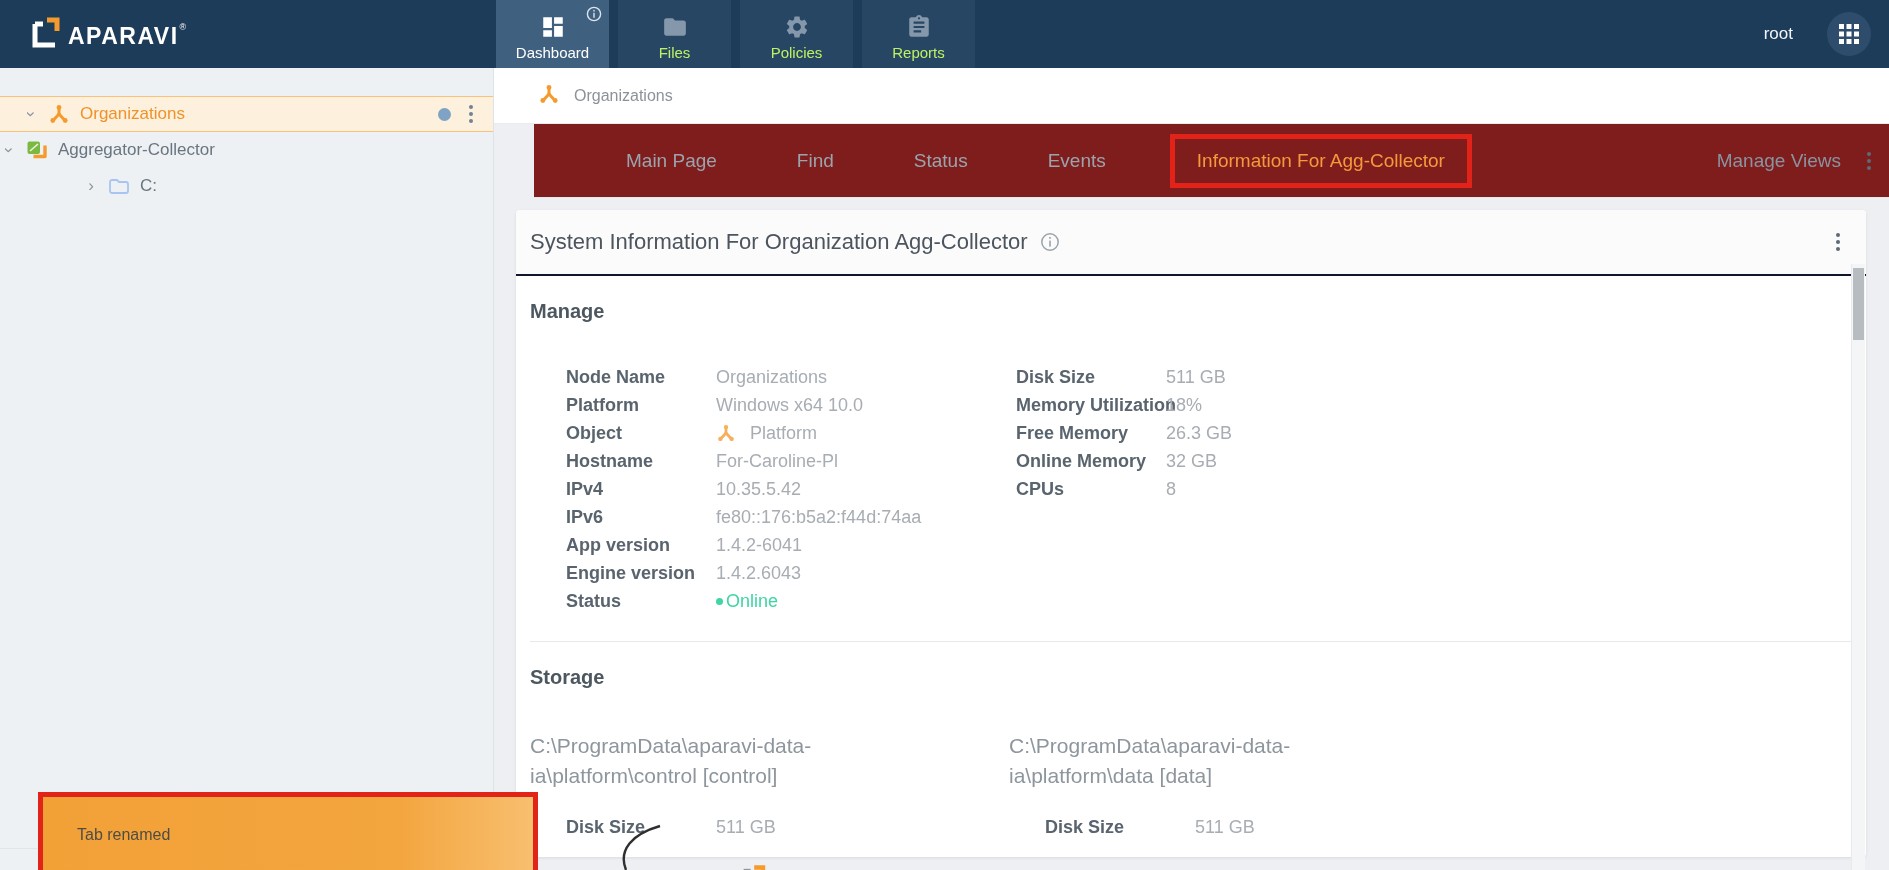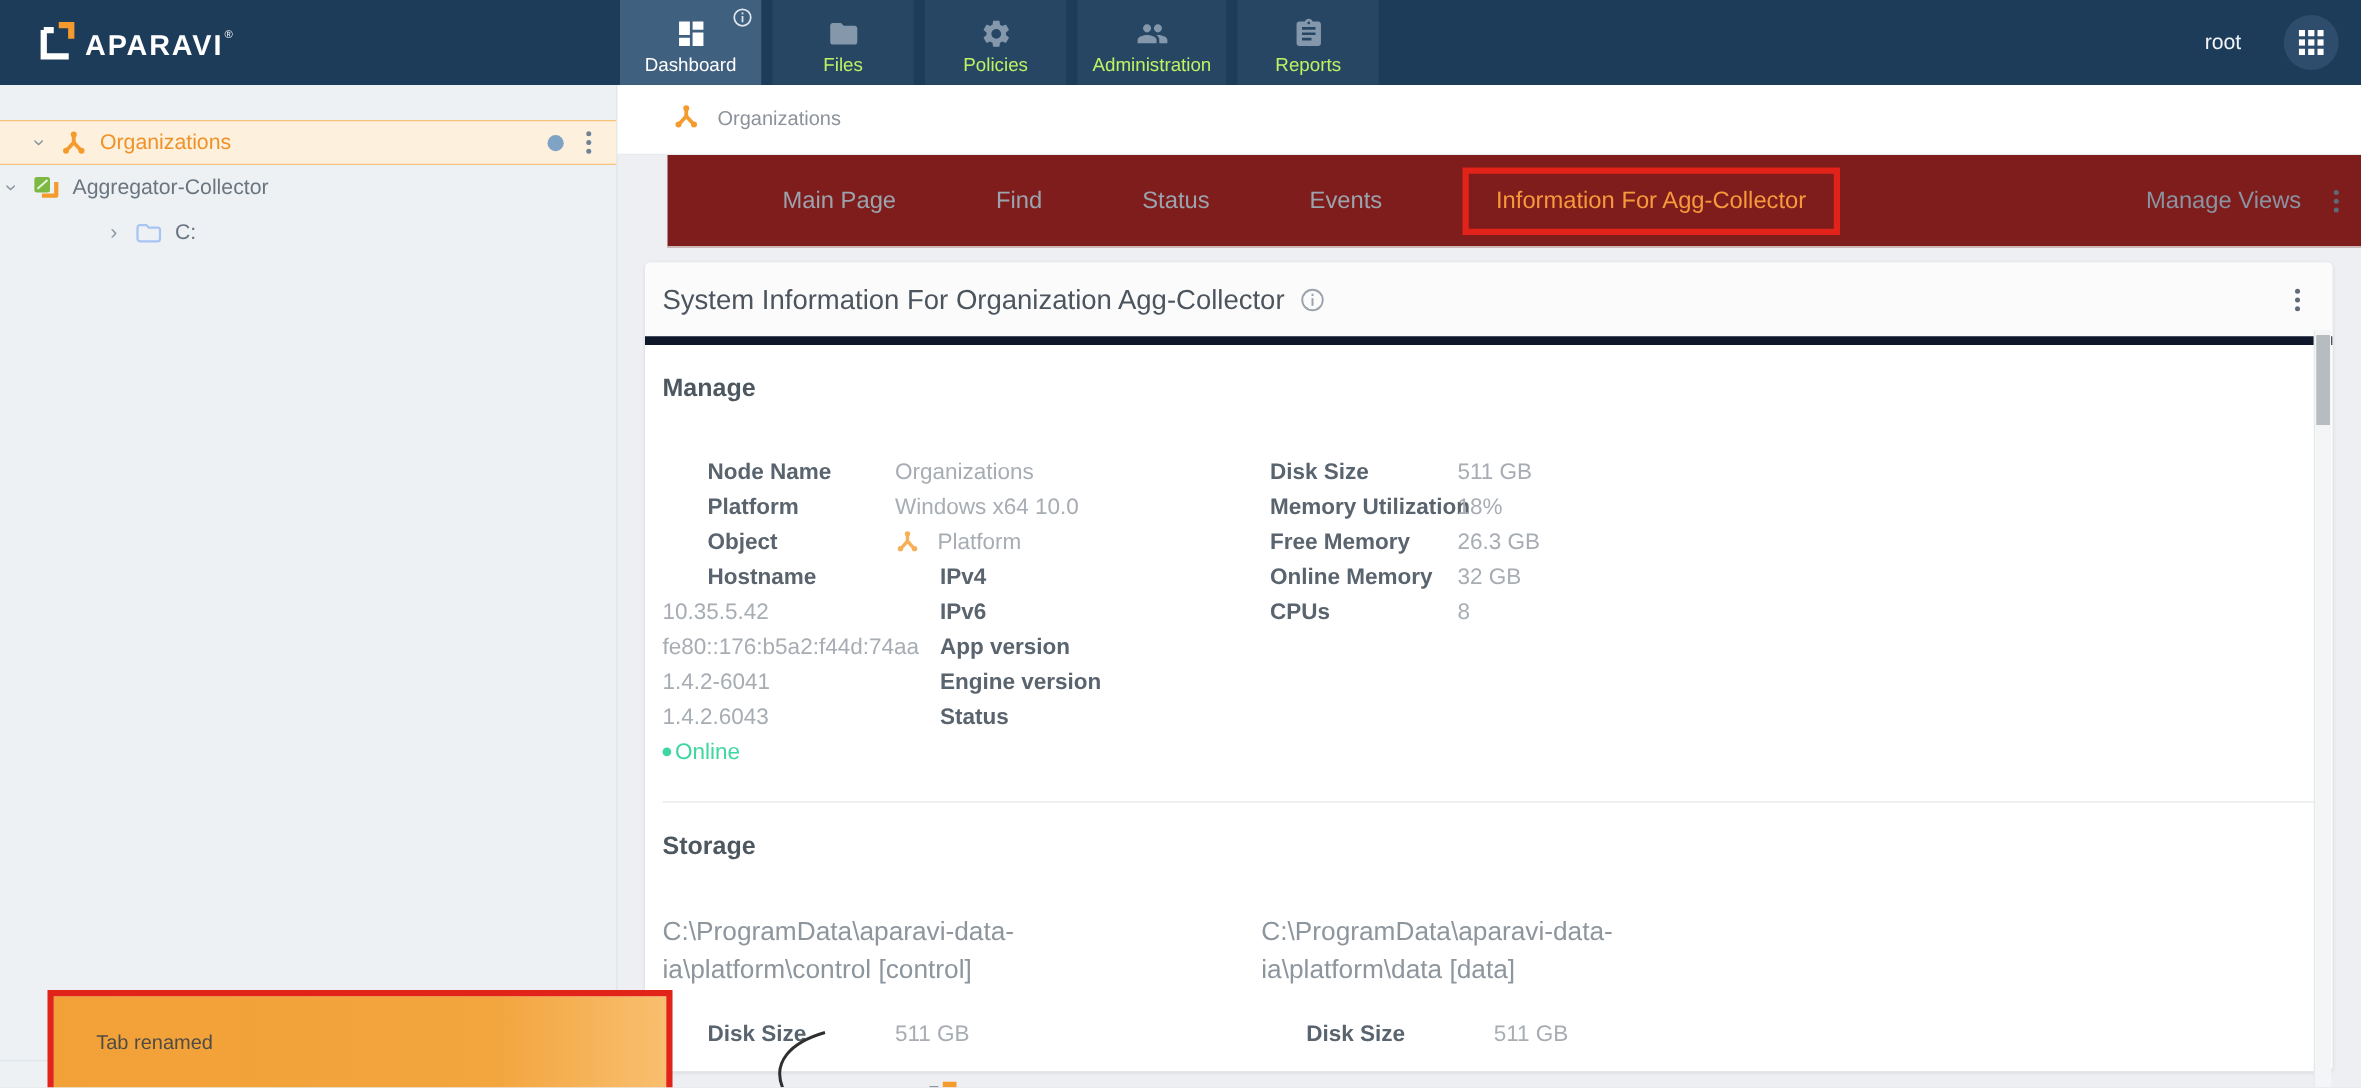--- a/index.html
+++ b/index.html
@@ -86,21 +86,21 @@
   .tabs-kebab { margin-left:22px; }
   .tabs-kebab i, .card-kebab i { background:#5e6a76; }
 
   .scroll-area { position:absolute; top:130px; left:0; right:0; bottom:0; overflow:hidden; }
 
   .card {
     margin:12px 23px 0 22px; background:#ffffff; border-radius:4px;
     box-shadow:0 1px 3px rgba(40,50,60,0.10); overflow:hidden;
   }
   .card-header {
-    height:66px; background:#fbfbfc; border-bottom:7px solid #0f172a;
+    height:66px; background:#fbfbfc; border-bottom:2px solid #0f172a;
     display:flex; align-items:center; padding:0 22px 0 14px;
   }
   .card-title { color:#4c555e; font-size:22px; font-weight:500; }
   .title-info { margin-left:12px; display:flex; align-items:center; cursor:pointer; }
   .card-kebab { margin-left:auto; }
   .card-body { padding:24px 14px 16px 14px; }
   .section-heading { color:#4d575f; font-size:20px; font-weight:bold; }
   .kv-wrap { display:flex; margin-top:40px; }
   .kv-group { display:grid; grid-template-columns:186px 1fr; align-content:start; }
   .kv-group.g1 { width:450px; }
@@ -183,28 +183,20 @@
       <div class="tile">
         <span class="t-icon">
           <svg width="26" height="26" viewBox="0 0 24 24" fill="#8598ab">
               <path d="M19.14 12.94c.04-.3.06-.61.06-.94 0-.32-.02-.64-.07-.94l2.03-1.58c.18-.14.23-.41.12-.61l-1.92-3.32c-.12-.22-.37-.29-.59-.22l-2.39.96c-.5-.38-1.03-.7-1.62-.94l-.36-2.54c-.04-.24-.24-.41-.48-.41h-3.84c-.24 0-.43.17-.47.41l-.36 2.54c-.59.24-1.13.57-1.62.94l-2.39-.96c-.22-.08-.47 0-.59.22L2.74 8.87c-.12.21-.08.47.12.61l2.03 1.58c-.05.3-.09.63-.09.94s.02.64.07.94l-2.03 1.58c-.18.14-.23.41-.12.61l1.92 3.32c.12.22.37.29.59.22l2.39-.96c.5.38 1.03.7 1.62.94l.36 2.54c.05.24.24.41.48.41h3.84c.24 0 .44-.17.47-.41l.36-2.54c.59-.24 1.13-.56 1.62-.94l2.39.96c.22.08.47 0 .59-.22l1.92-3.32c.12-.22.07-.47-.12-.61l-2.01-1.58zM12 15.6c-1.98 0-3.6-1.62-3.6-3.6s1.62-3.6 3.6-3.6 3.6 1.62 3.6 3.6-1.62 3.6-3.6 3.6z"></path>
             </svg>
         </span>
         <span class="t-label">Policies</span>
       </div>
       <div class="tile">
         <span class="t-icon">
-          <svg width="28" height="26" viewBox="0 0 24 24" fill="#8598ab">
-              <path d="M16 11c1.66 0 2.99-1.34 2.99-3S17.66 5 16 5c-1.66 0-3 1.34-3 3s1.34 3 3 3zm-8 0c1.66 0 2.99-1.34 2.99-3S9.66 5 8 5C6.34 5 5 6.34 5 8s1.34 3 3 3zm0 2c-2.33 0-7 1.17-7 3.5V19h14v-2.5c0-2.33-4.67-3.5-7-3.5zm8 0c-.29 0-.62.02-.97.05 1.16.84 1.97 1.97 1.97 3.45V19h6v-2.5c0-2.33-4.67-3.5-7-3.5z"></path>
-            </svg>
-        </span>
-        <span class="t-label">Administration</span>
-      </div>
-      <div class="tile">
-        <span class="t-icon">
           <svg width="26" height="26" viewBox="0 0 24 24" fill="#8598ab">
               <path d="M19 3h-4.18C14.4 1.84 13.3 1 12 1c-1.3 0-2.4.84-2.82 2H5c-1.1 0-2 .9-2 2v14c0 1.1.9 2 2 2h14c1.1 0 2-.9 2-2V5c0-1.1-.9-2-2-2zm-7 0c.55 0 1 .45 1 1s-.45 1-1 1-1-.45-1-1 .45-1 1-1zm2 14H7v-2h7v2zm3-4H7v-2h10v2zm0-4H7V7h10v2z"></path>
             </svg>
         </span>
         <span class="t-label">Reports</span>
       </div>
     </nav>
 
     <div class="nav-right">
       <span class="nav-user">root</span>
@@ -345,20 +337,21 @@
                       <line x1="11" y1="11" x2="5.5" y2="17"></line>
                       <line x1="11" y1="11" x2="16.5" y2="17"></line>
                     <circle cx="11" cy="4.5" r="2.4" stroke="none"></circle>
                       <circle cx="4.8" cy="17.5" r="2.4" stroke="none"></circle>
                       <circle cx="17.2" cy="17.5" r="2.4" stroke="none"></circle>
                   </g>
                 </svg>
                 <span>Platform</span>
               </span>
               <span class="kv-label">Hostname</span>
+              <span class="kv-value">For-Caroline-Pl</span>
               <span class="kv-label">IPv4</span>
               <span class="kv-value">10.35.5.42</span>
               <span class="kv-label">IPv6</span>
               <span class="kv-value">fe80::176:b5a2:f44d:74aa</span>
               <span class="kv-label">App version</span>
               <span class="kv-value">1.4.2-6041</span>
               <span class="kv-label">Engine version</span>
               <span class="kv-value">1.4.2.6043</span>
               <span class="kv-label">Status</span>
               <span class="kv-value online">

